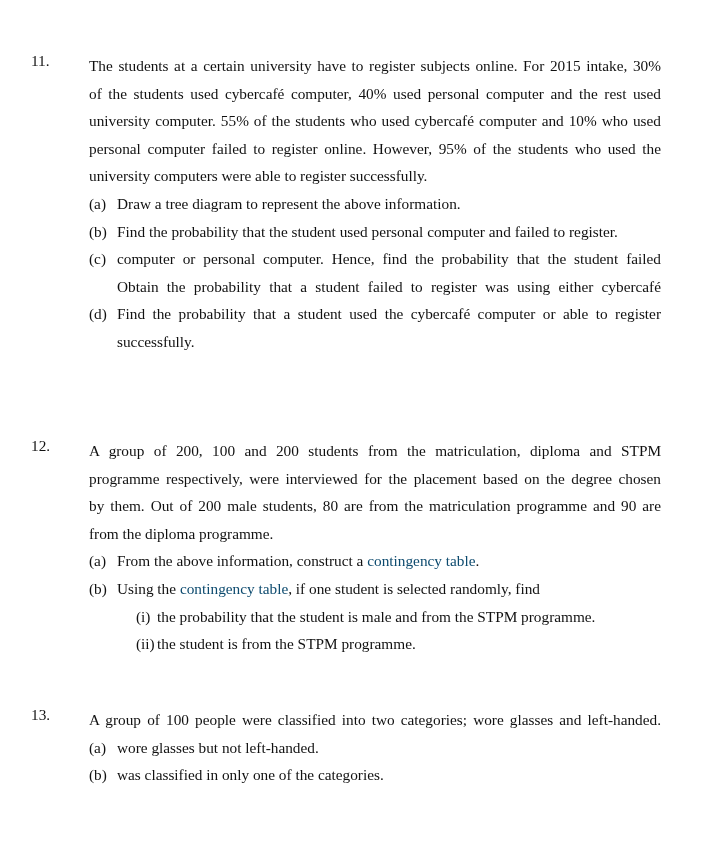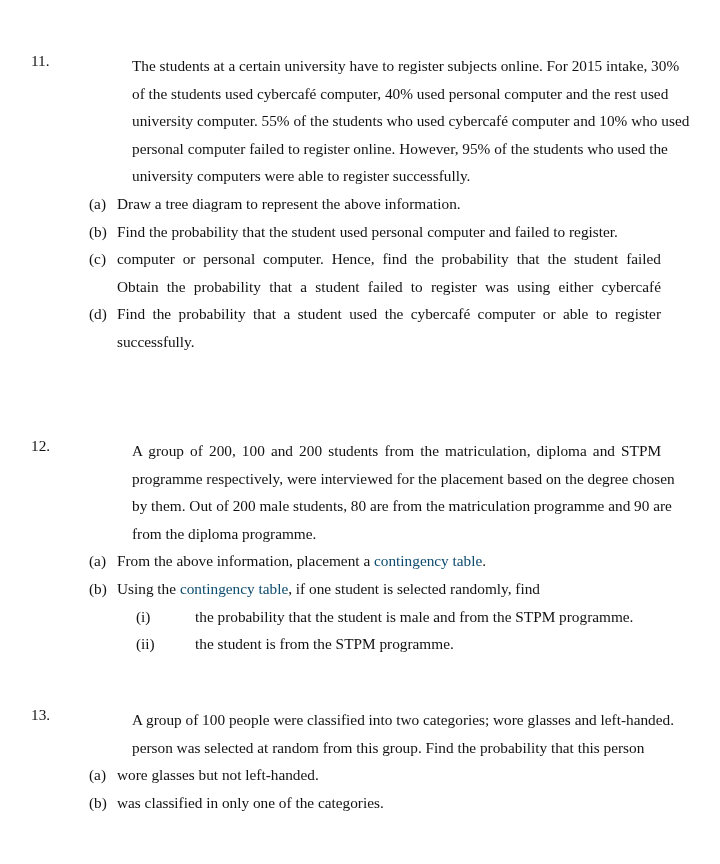--- a/index.html
+++ b/index.html
@@ -4,27 +4,27 @@
 <style>
   html, body { margin: 0; padding: 0; background: #ffffff; }
   body {
     width: 720px; height: 864px; position: relative; overflow: hidden;
     font-family: "Liberation Serif", serif; color: #111111; font-size: 15.3px;
   }
   .page { position: absolute; left: 0; top: 0; width: 628px; height: 864px; }
   .q { position: absolute; left: 0; width: 720px; }
   .qnum { position: absolute; left: 31px; }
   .qbody { position: absolute; left: 89px; width: 572px; text-align: justify; line-height: 27.6px; }
-  .line { display: block; white-space: nowrap; text-align-last: justify; margin-left: 43px; }
+  .line { display: block; white-space: nowrap; text-align-last: justify; }
   .line.last { text-align-last: left; }
   .sub { position: relative; margin-left: 0; }
   .sub .lbl { position: absolute; left: 0; }
   .sub .txt { margin-left: 28px; display: block; }
   .subsub .lbl2 { position: absolute; left: 47px; }
-  .subsub .txt2 { margin-left: 106px; display: block; }
+  .subsub .txt2 { margin-left: 68px; display: block; }
   .red { color: #0c4a6e; }
 </style>
 </head>
 <body>
 
 <div class="page">
 
   <div class="q" style="top:52px;">
     <span class="qnum">11.</span>
     <div class="qbody">
@@ -58,42 +58,41 @@
   <div class="q" style="top:437px;">
     <span class="qnum">12.</span>
     <div class="qbody">
       <span class="line">A group of 200, 100 and 200 students from the matriculation, diploma and STPM</span>
       <span class="line">programme respectively, were interviewed for the placement based on the degree chosen</span>
       <span class="line">by them. Out of 200 male students, 80 are from the matriculation programme and 90 are</span>
       <span class="line last">from the diploma programme.</span>
 
       <div class="sub">
         <span class="lbl">(a)</span>
-        <span class="txt line last"><span>From the above information, placement a </span><span class="red">contingency table</span><span>.</span></span>
+        <span class="txt line last"><span>From the above information, construct a </span><span class="red">contingency table</span><span>.</span></span>
       </div>
       <div class="sub">
         <span class="lbl">(b)</span>
         <span class="txt line last"><span>Using the </span><span class="red">contingency table</span><span>, if one student is selected randomly, find</span></span>
         <div class="subsub" style="position:relative;">
           <span class="lbl2">(i)</span>
           <span class="txt2 line last">the probability that the student is male and from the STPM programme.</span>
         </div>
         <div class="subsub" style="position:relative;">
           <span class="lbl2">(ii)</span>
           <span class="txt2 line last">the student is from the STPM programme.</span>
         </div>
       </div>
     </div>
   </div>
 
   <div class="q" style="top:706px;">
     <span class="qnum">13.</span>
     <div class="qbody">
       <span class="line">A group of 100 people were classified into two categories; wore glasses and left-handed.</span>
-      <span class="line last">person was selected at random from this group. Find the probability that this person</span>
 
       <div class="sub">
         <span class="lbl">(a)</span>
         <span class="txt line last">wore glasses but not left-handed.</span>
       </div>
       <div class="sub">
         <span class="lbl">(b)</span>
         <span class="txt line last">was classified in only one of the categories.</span>
       </div>
     </div>

